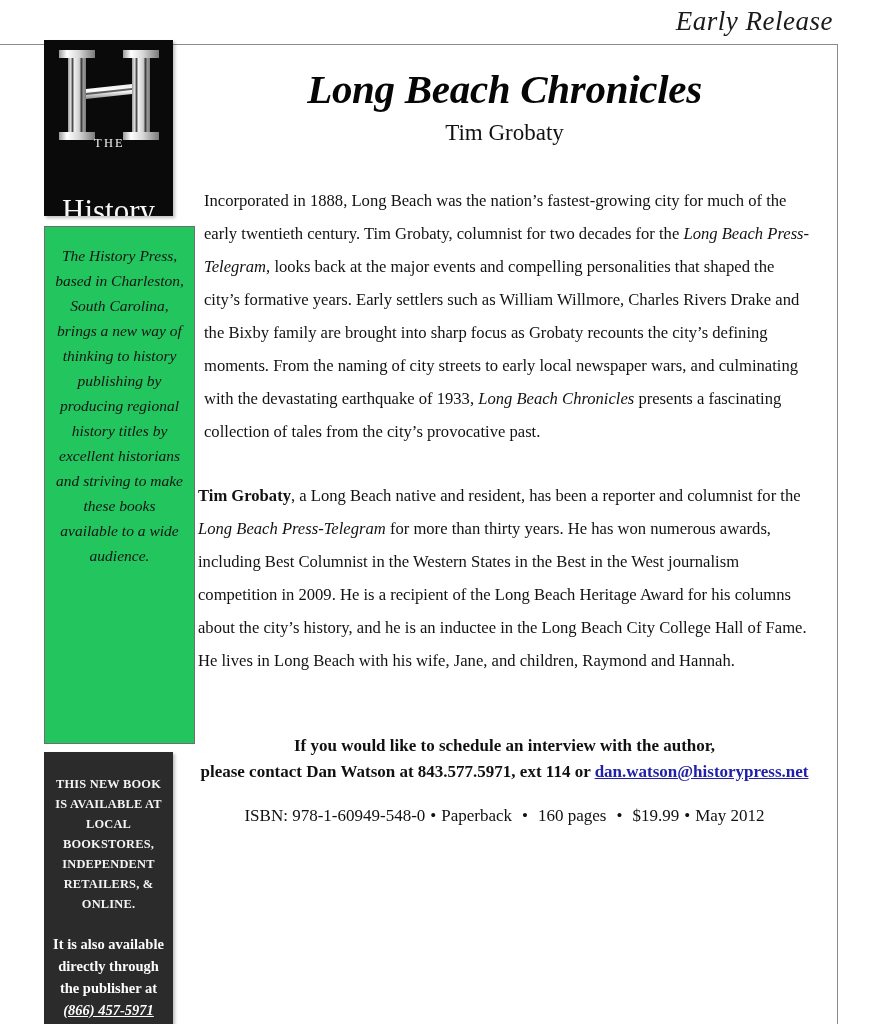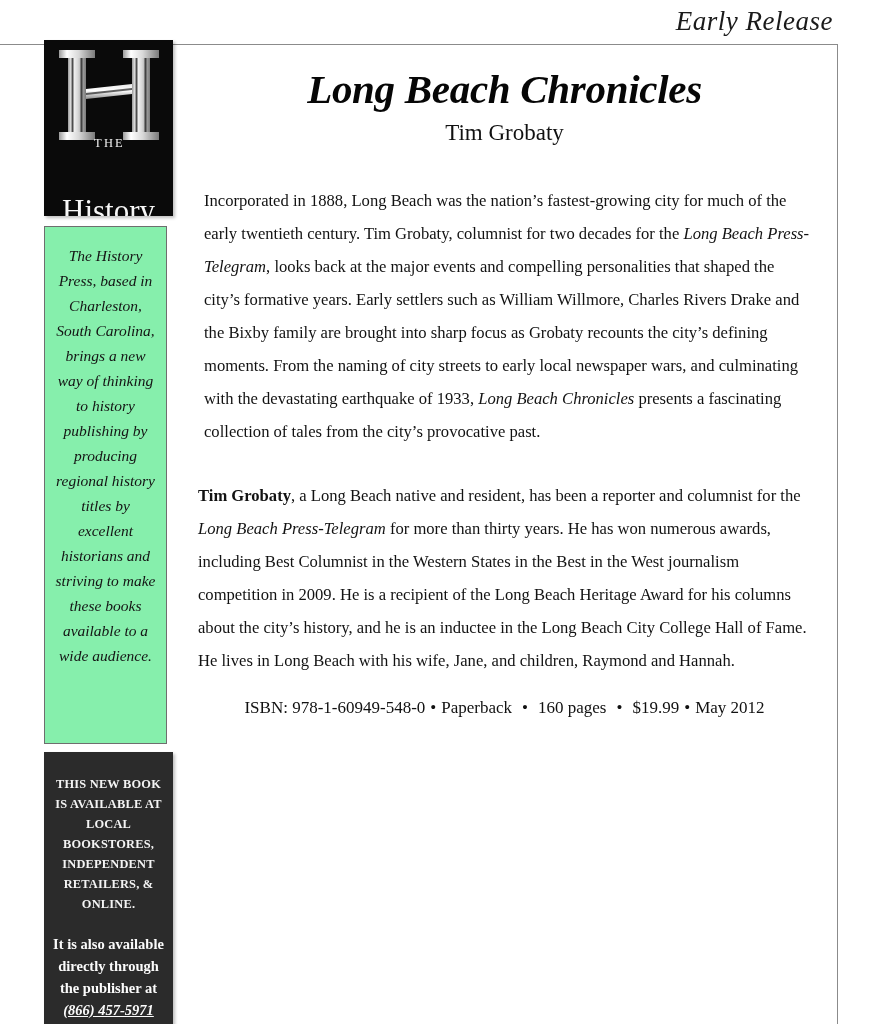--- a/index.html
+++ b/index.html
@@ -107,24 +107,24 @@
     text-align: center;
     font-family: "Liberation Serif", "DejaVu Serif", serif;
     font-size: 31px;
     line-height: 34px;
     letter-spacing: 1px;
     color: #f7f7f7;
   }
 
   
   .blurb-box {
-    width: 123px;
+    width: 151px;
     margin-top: 10px;
     border: 1.2px solid #6e6e6e;
-    background: #86efac;
+    background: #22c55e;
     padding: 16px 8px 16px 8px;
     box-sizing: border-box;
     min-height: 518px;
   }
   .blurb-text {
     font-family: "Liberation Serif", "DejaVu Serif", serif;
     font-style: italic;
     font-size: 15.5px;
     line-height: 25px;
     text-align: center;
@@ -320,18 +320,24 @@
     <p class="indent">
       <span>Incorporated in 1888, Long Beach was the nation’s fastest-growing city for much of the early twentieth century. Tim Grobaty, columnist for two decades for the </span><span class="ital">Long Beach Press-Telegram</span><span>, looks back at the major events and compelling personalities that shaped the city’s formative years. Early settlers such as William Willmore, Charles Rivers Drake and the Bixby family are brought into sharp focus as Grobaty recounts the city’s defining moments. From the naming of city streets to early local newspaper wars, and culminating with the devastating earthquake of 1933, </span><span class="ital">Long Beach Chronicles</span><span> presents a fascinating collection of tales from the city’s provocative past.</span>
     </p>
 
     <p>
       <span class="bold">Tim Grobaty</span><span>, a Long Beach native and resident, has been a reporter and columnist for the </span><span class="ital">Long Beach Press-Telegram</span><span> for more than thirty years. He has won numerous awards, including Best Columnist in the Western States in the Best in the West journalism competition in 2009. He is a recipient of the Long Beach Heritage Award for his columns about the city’s history, and he is an inductee in the Long Beach City College Hall of Fame. He lives in Long Beach with his wife, Jane, and children, Raymond and Hannah.</span>
     </p>
 
   </div>
 
+  <div class="contact-block">
+    <div>If you would like to schedule an interview with the author,</div>
+    <div class="contact-line2">
+      <span>please contact Dan Watson at 843.577.5971, ext 114 or </span><span class="email-link">dan.watson@historypress.net</span>
+    </div>
+  </div>
 
   <div class="isbn-line">
     <span>ISBN: 978-1-60949-548-0</span><span class="sep">•</span><span>Paperback</span><span class="sep-wide">•</span><span>160 pages</span><span class="sep-wide">•</span><span>$19.99</span><span class="sep">•</span><span>May 2012</span>
   </div>
 
 </div>
 
 </body></html>

